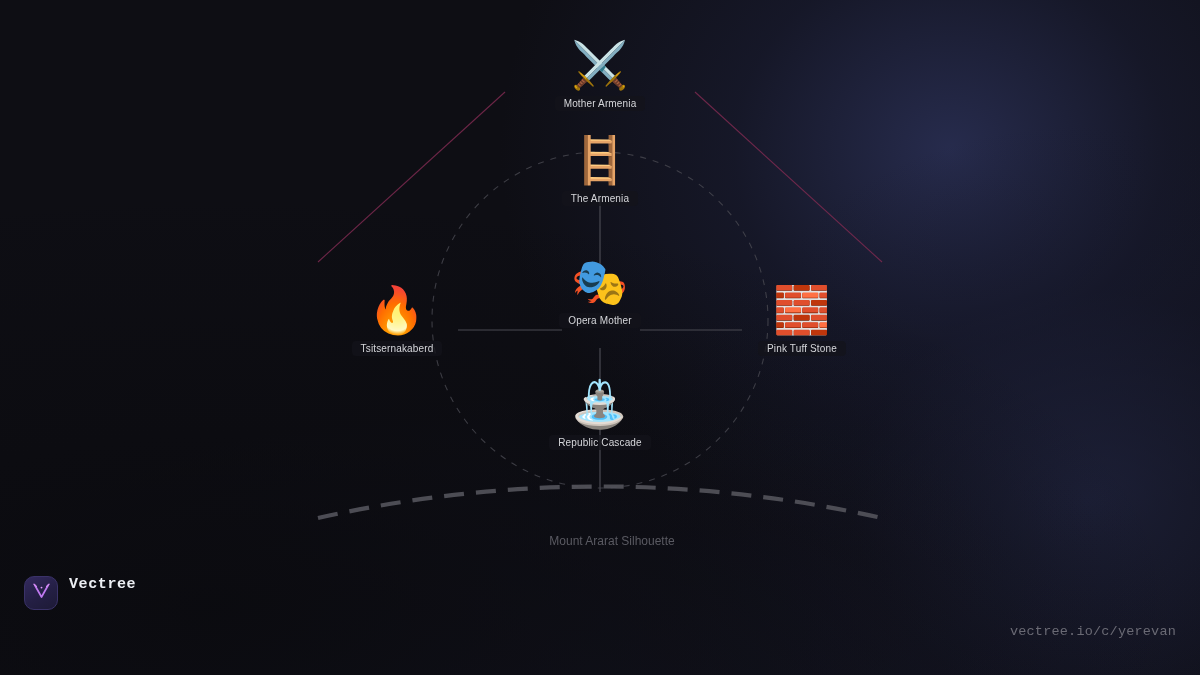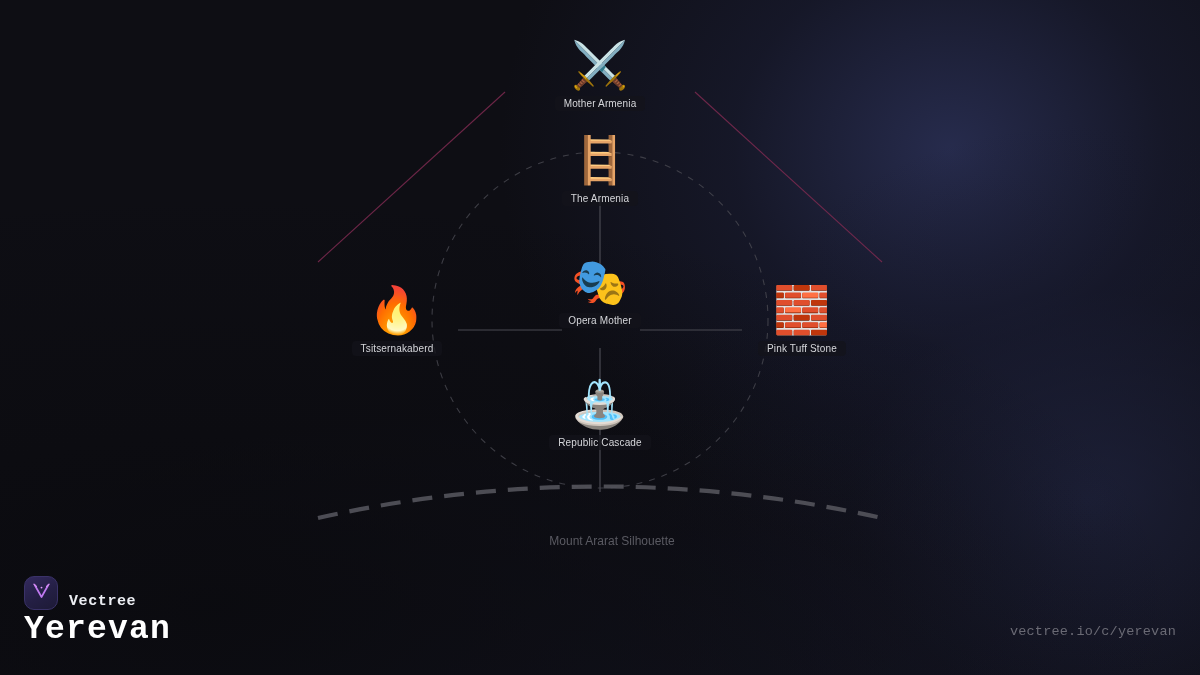--- a/index.html
+++ b/index.html
@@ -89,21 +89,21 @@
     font-size: 12px;
     color: #5a5a62;
     white-space: nowrap;
   }
   
   .footer-brand {
     position: absolute;
     left: 24px;
     top: 576px;
     display: flex;
-    align-items: flex-end;
+    align-items: flex-start;
     gap: 11px;
   }
   .logo-badge {
     width: 34px; height: 34px;
     border-radius: 10px;
     background: linear-gradient(150deg, #33295e 0%, #241f44 55%, #1d1a36 100%);
     border: 1px solid #3a3268;
     display: flex;
     align-items: center;
     justify-content: center;
@@ -199,16 +199,15 @@
         <svg width="19" height="16" viewBox="0 0 19 16" xmlns="http://www.w3.org/2000/svg">
           <path d="M3 2.5 L9.5 14 L16 2.5" fill="none" stroke="#c07af0" stroke-width="1.7" stroke-linecap="round" stroke-linejoin="round"></path>
           <path d="M2 1.2 L4.3 3.4 M17 1.2 L14.7 3.4" stroke="#d48cf5" stroke-width="1.4" stroke-linecap="round"></path>
           <circle cx="9.5" cy="4.6" r="0.95" fill="#e39bff"></circle>
         </svg>
       </span>
     </div>
     <div class="brand-name">Vectree</div>
   </div>
 
-  <div class="city-title">Yerevan</div>
   <div class="footer-url">vectree.io/c/yerevan</div>
 
 </div>
 
 </body></html>

